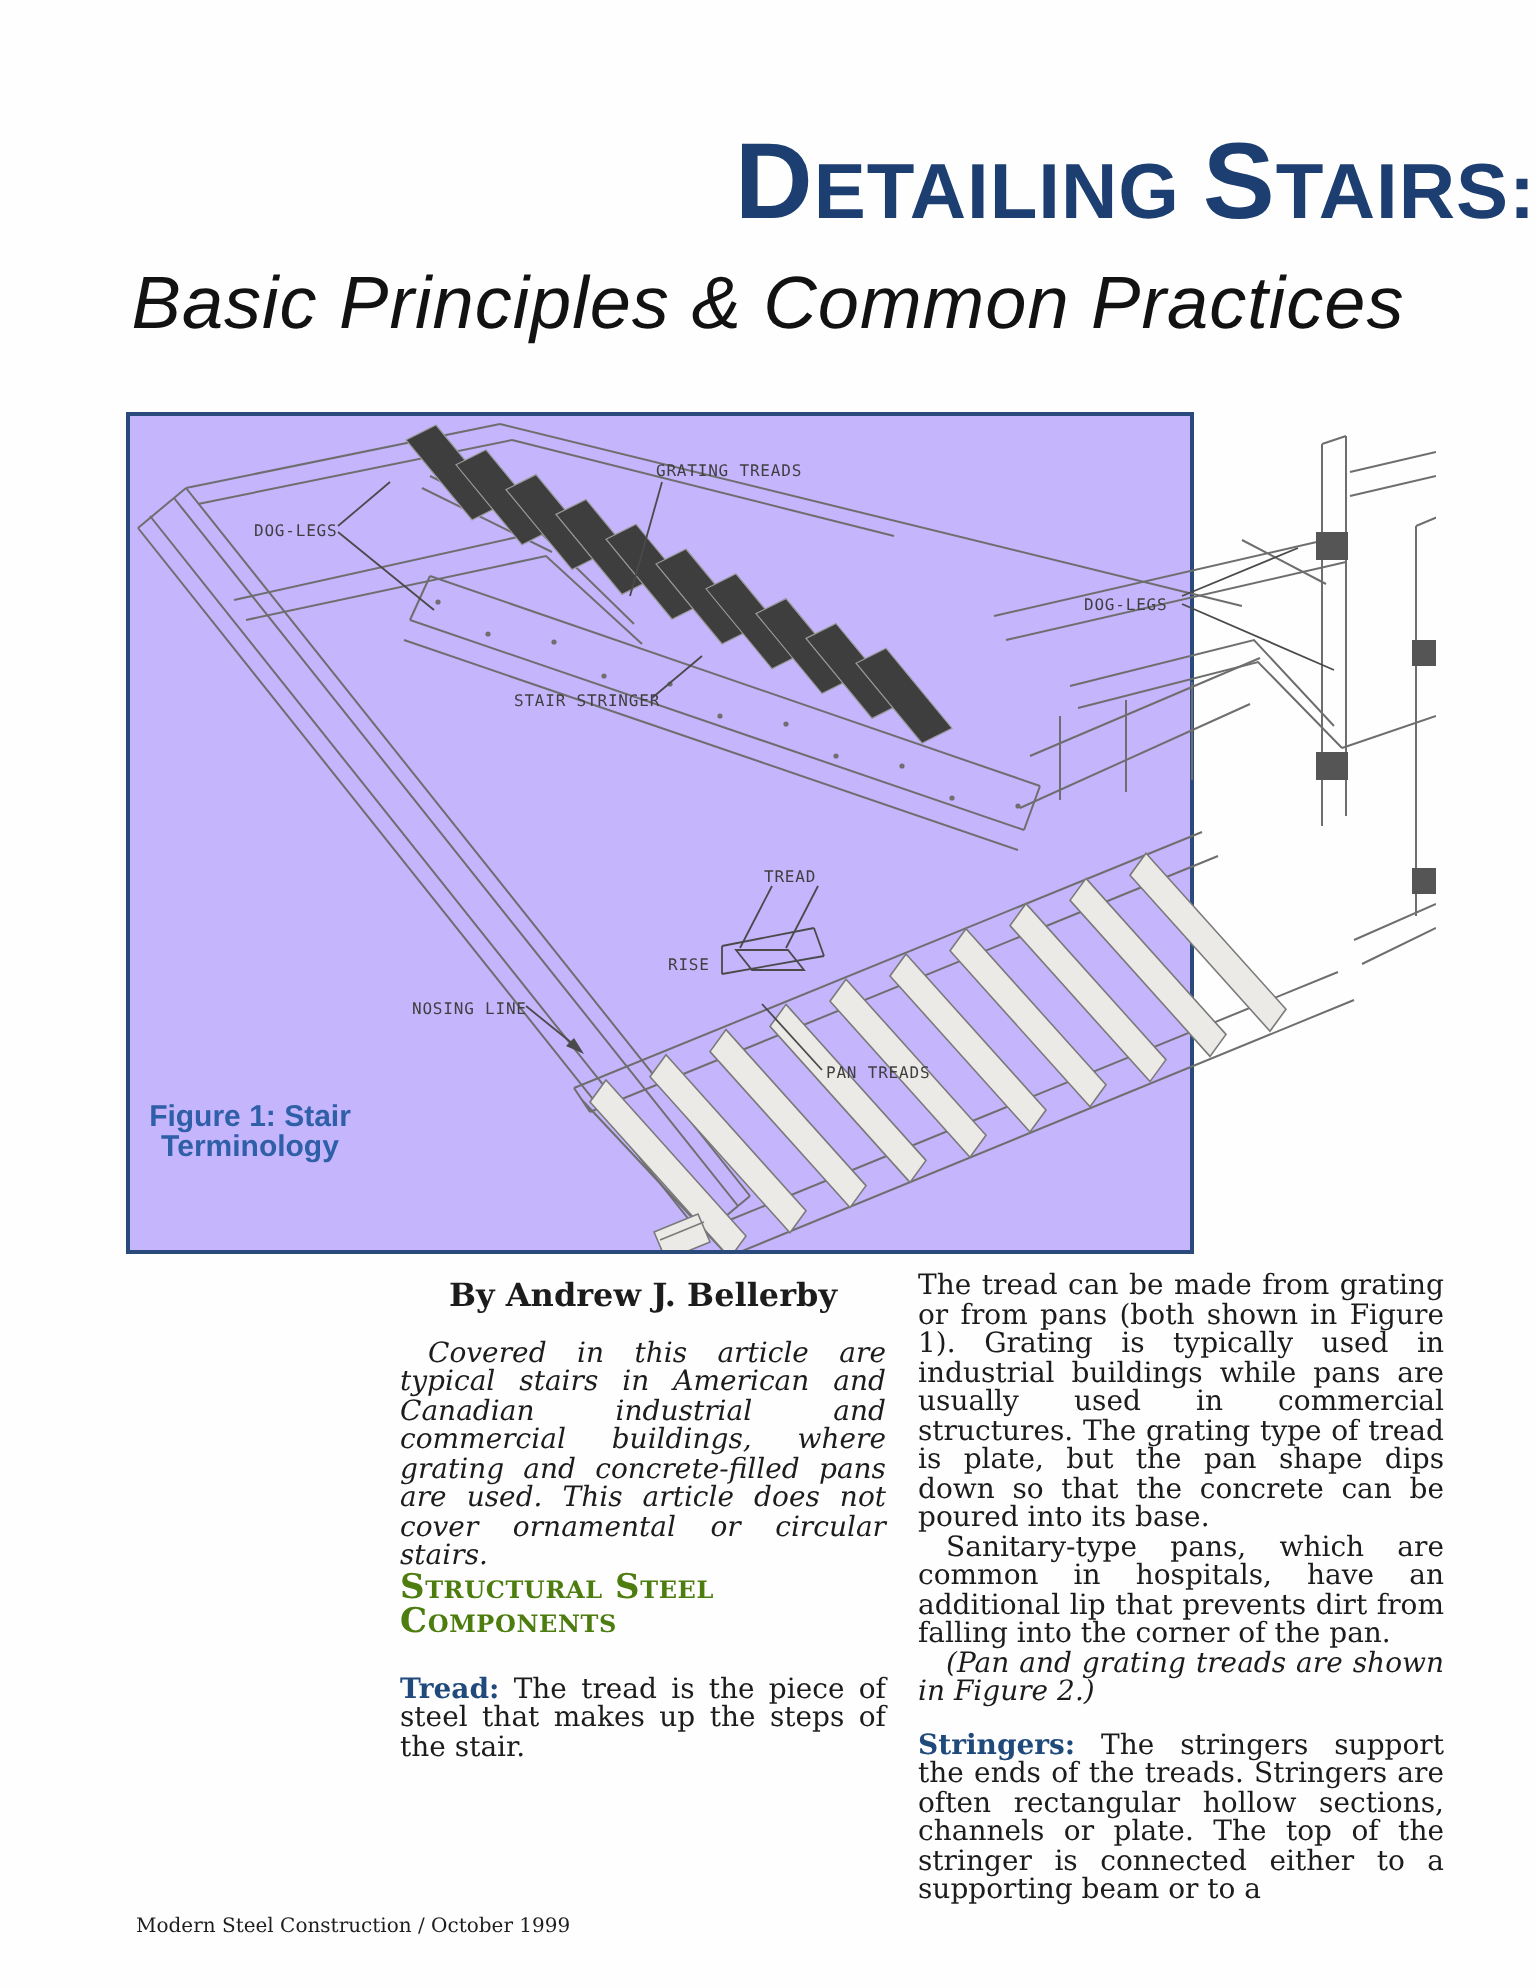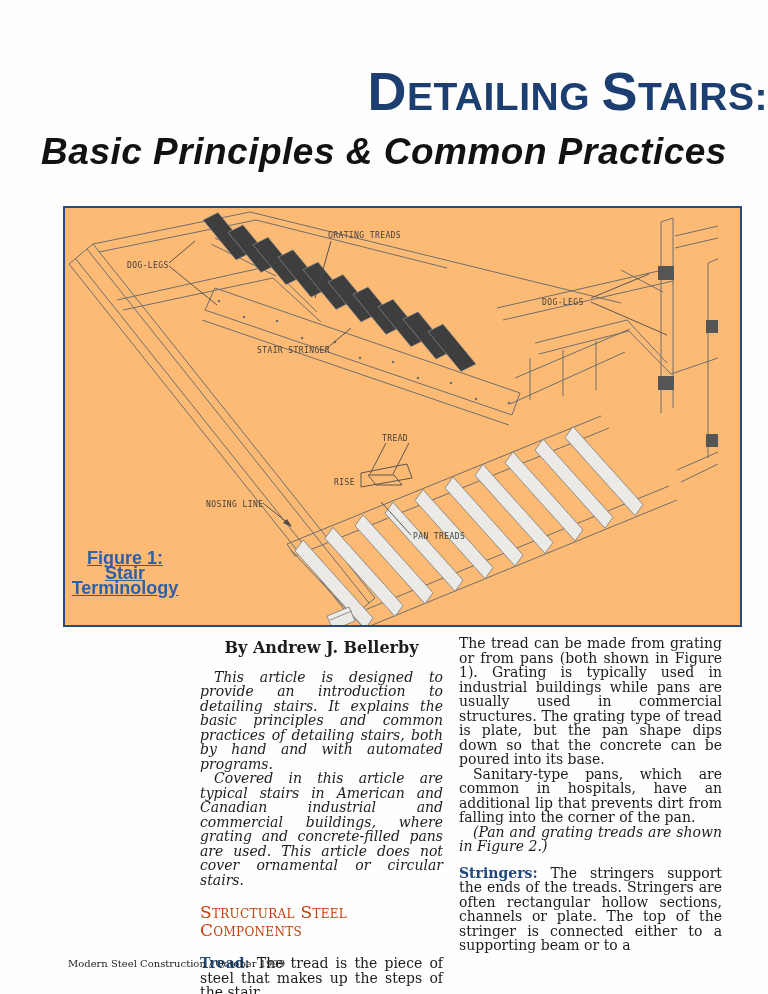--- a/index.html
+++ b/index.html
@@ -11,47 +11,47 @@
   
   .title {
     position:absolute; top:62px; left:0; width:768px; text-align:right;
     font-family:"Liberation Sans","DejaVu Sans",sans-serif; font-weight:bold;
     color:#1c3e70; font-size:39px; letter-spacing:0.5px; line-height:58px;
   }
   .title .tcap { font-size:54px; }
   .subtitle {
     position:absolute; top:131px; left:0; width:768px; text-align:center;
     font-family:"Liberation Sans","DejaVu Sans",sans-serif; font-style:italic;
-    color:#121212; font-size:37px; letter-spacing:0.5px;font-weight:bold;
+    color:#121212; font-size:37px; letter-spacing:0.5px;
   }
   
   .figure-box {
-    position:absolute; left:63px; top:206px; width:679px; height:421px;
-    border:2px solid #2b4a7c; background:#fdba74;
+    position:absolute; left:63px; top:206px; width:534px; height:421px;
+    border:2px solid #2b4a7c; background:#c4b5fd;
   }
   .figure-caption {
     position:absolute; left:1px; top:343px; width:118px; text-align:center;
     font-family:"Liberation Sans","DejaVu Sans",sans-serif; font-weight:bold;
-    font-size:18px; line-height:15px; color:#2e5fa7;text-decoration:underline;
+    font-size:15px; line-height:15px; color:#2e5fa7;
   }
   .draw-label {
     font-family:"DejaVu Sans Mono","Liberation Mono",monospace;
     font-size:8px; letter-spacing:0.4px; fill:#3f3f3f;
   }
   
   .col { position:absolute; color:#1c1c1c; font-size:14px; line-height:14.5px; }
   .col-left  { left:200px; top:641px; width:243px; }
   .col-right { left:459px; top:636px; width:263px; }
   .byline { text-align:center; font-weight:bold; font-size:16px; margin-bottom:14px; }
   .col p { text-align:justify; }
   .ital { font-style:italic; }
   .indent { text-indent:14px; }
   .sec-head {
-    margin-top:17px; font-variant:small-caps; font-weight:normal;
-    color:#c2410c; font-size:17px; line-height:17.5px; letter-spacing:0.3px;
+    font-variant:small-caps; font-weight:bold;
+    color:#4d7c0f; font-size:17px; line-height:17.5px; letter-spacing:0.3px;
   }
   .lead-para { margin-top:17px; }
   .lead-in { color:#20497c; font-weight:bold; }
   .gap-para { margin-top:12px; }
   
   .footer {
     position:absolute; left:68px; top:958px; font-size:10px; color:#1d1d1d;
     font-family:"DejaVu Serif","Liberation Serif",serif;
   }
 </style>
@@ -158,21 +158,20 @@
       <text class="draw-label" x="269" y="277">RISE</text>
       <text class="draw-label" x="141" y="299">NOSING LINE</text>
       <text class="draw-label" x="348" y="331">PAN TREADS</text>
     </svg>
 
     <div class="figure-caption">Figure 1: Stair Terminology</div>
   </div>
 
   <div class="col col-left">
     <div class="byline">By Andrew J. Bellerby</div>
-    <p class="ital indent">This article is designed to provide an introduction to detailing stairs. It explains the basic principles and common practices of detailing stairs, both by hand and with automated programs.</p>
     <p class="ital indent">Covered in this article are typical stairs in American and Canadian industrial and commercial buildings, where grating and concrete-filled pans are used. This article does not cover ornamental or circular stairs.</p>
     <div class="sec-head">
       <div>Structural Steel</div>
       <div>Components</div>
     </div>
     <p class="lead-para"><span class="lead-in">Tread:</span><span> The tread is the piece of steel that makes up the steps of the stair.</span></p>
   </div>
 
   <div class="col col-right">
     <p>The tread can be made from grating or from pans (both shown in Figure 1). Grating is typically used in industrial buildings while pans are usually used in commercial structures. The grating type of tread is plate, but the pan shape dips down so that the concrete can be poured into its base.</p>

